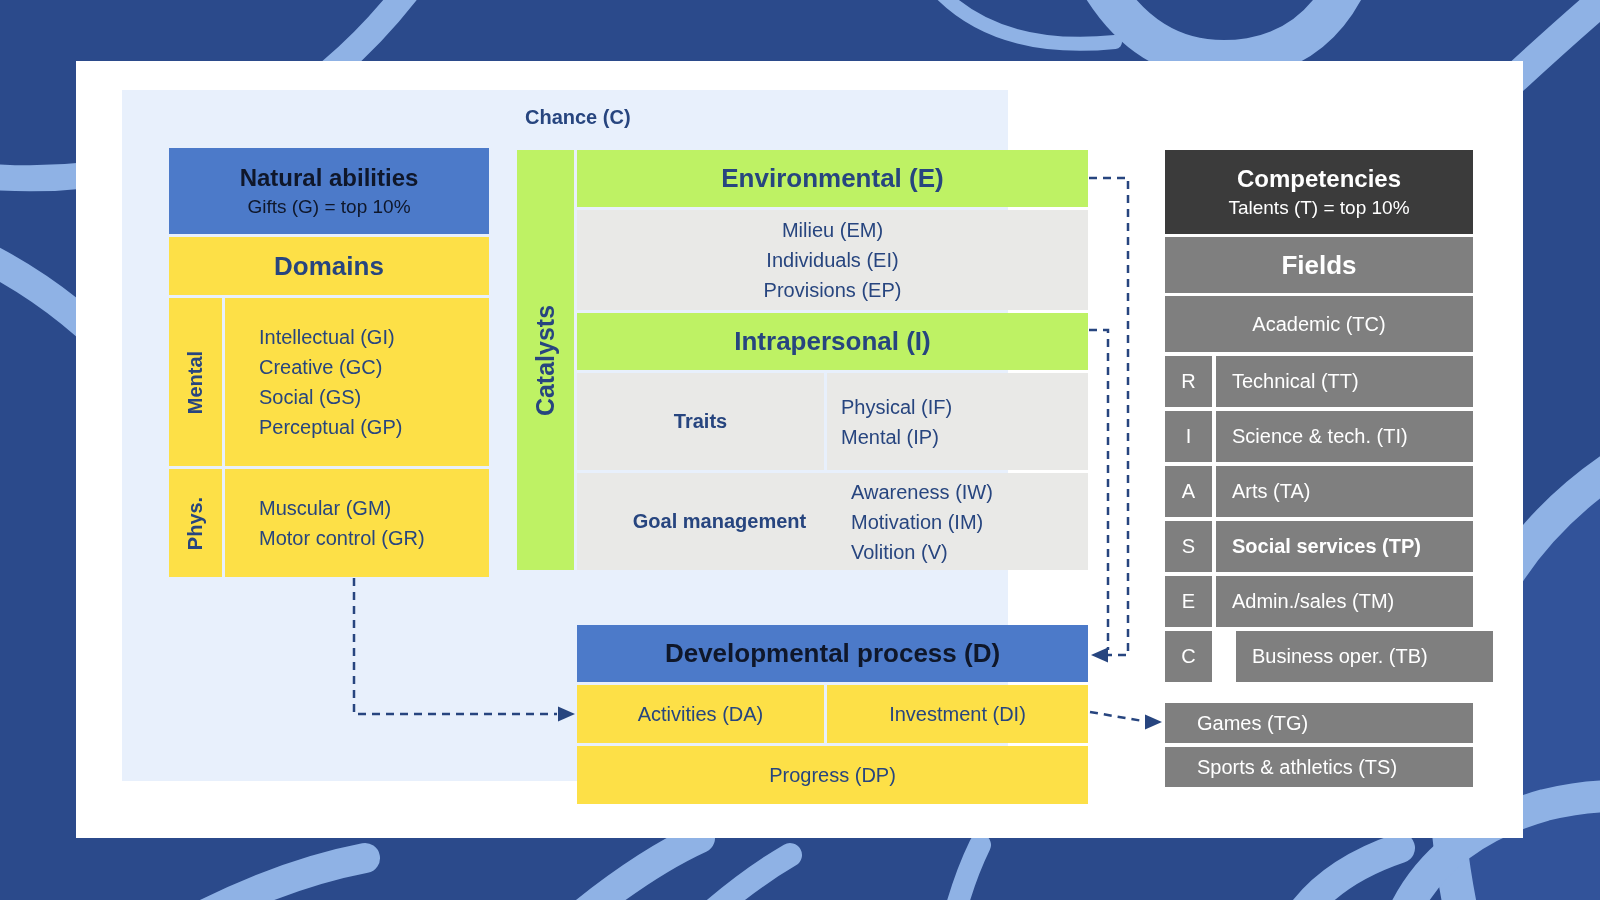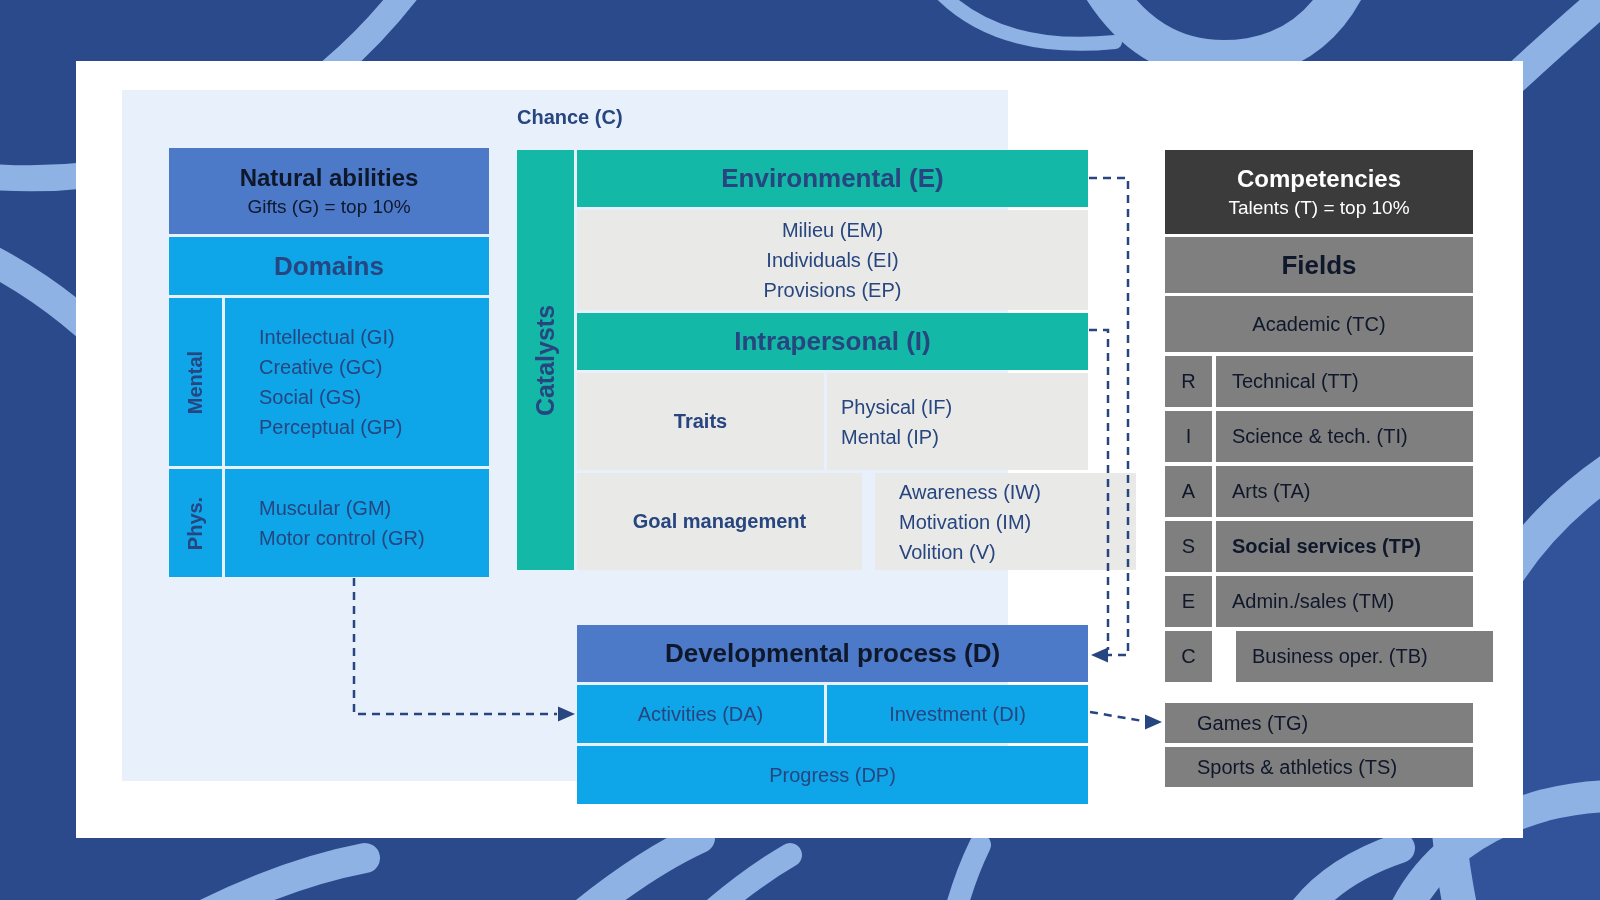--- a/index.html
+++ b/index.html
@@ -11,27 +11,27 @@
   }
   .bg-svg,.arrow-svg{position:absolute;left:0;top:0;width:1600px;height:900px;}
   .arrow-svg{z-index:30;pointer-events:none;}
   .card{position:absolute;left:76px;top:61px;width:1447px;height:777px;background:#FFFFFF;z-index:1;}
   .panel{position:absolute;left:122px;top:90px;width:886px;height:691px;background:#E8F0FC;z-index:2;}
   .abs{position:absolute;z-index:10;box-sizing:border-box;}
   .center{display:flex;align-items:center;justify-content:center;text-align:center;}
   .vcenter{display:flex;flex-direction:column;justify-content:center;}
   
   .blue-strong{background:#4C7AC9;color:#0f172a;}
-  .blue-light{background:#0ea5e9;color:#27457F;}
-  .gray-head{background:#14b8a6;color:#27457F;}
+  .blue-light{background:#fde047;color:#27457F;}
+  .gray-head{background:#bef264;color:#27457F;}
   .gray-light{background:#E9E9E7;color:#27457F;}
   .dark-head{background:#3B3B3B;color:#FFFFFF;}
-  .gray-mid{background:#7F7F7F;color:#0f172a;}
+  .gray-mid{background:#7F7F7F;color:#ffffff;}
   
-  .t-chance{font-size:20px;font-weight:700;}
+  .t-chance{font-size:20px;font-weight:700;margin-left:8px;}
   .t-h1{font-size:24px;font-weight:700;line-height:30px;}
   .t-sub{font-size:19px;font-weight:400;line-height:27px;}
   .t-h2{font-size:26px;font-weight:700;}
   .t-body{font-size:20px;font-weight:400;line-height:30px;}
   .t-bodyb{font-size:20px;font-weight:700;}
   .vlabel{transform:rotate(-90deg);white-space:nowrap;font-size:20px;font-weight:700;}
   .vlabel-big{transform:rotate(-90deg);white-space:nowrap;font-size:25px;font-weight:700;}
   .pad-left{padding-left:34px;}
   .riasec-letter{font-size:20px;}
   .row-left{padding-left:32px;display:flex;align-items:center;font-size:20px;text-align:center;}
@@ -102,21 +102,21 @@
 
   <div class="abs gray-head center t-h2" style="left:577px;top:313px;width:511px;height:57px;">Intrapersonal (I)</div>
 
   <div class="abs gray-light center t-bodyb" style="left:577px;top:373px;width:247px;height:97px;">Traits</div>
   <div class="abs gray-light vcenter t-body" style="left:827px;top:373px;width:261px;height:97px;padding-left:14px;">
     <div>Physical (IF)</div>
     <div>Mental (IP)</div>
   </div>
 
   <div class="abs gray-light center t-bodyb" style="left:577px;top:473px;width:285px;height:97px;">Goal management</div>
-  <div class="abs gray-light vcenter t-body" style="left:827px;top:473px;width:261px;height:97px;padding-left:24px;margin-left:48px;">
+  <div class="abs gray-light vcenter t-body" style="left:827px;top:473px;width:261px;height:97px;padding-left:24px;">
     <div>Awareness (IW)</div>
     <div>Motivation (IM)</div>
     <div>Volition (V)</div>
   </div>
 
   <div class="abs blue-strong center t-h2" style="left:577px;top:625px;width:511px;height:57px;">Developmental process (D)</div>
   <div class="abs blue-light center t-body" style="left:577px;top:685px;width:247px;height:58px;">Activities (DA)</div>
   <div class="abs blue-light center t-body" style="left:827px;top:685px;width:261px;height:58px;">Investment (DI)</div>
   <div class="abs blue-light center t-body" style="left:577px;top:746px;width:511px;height:58px;">Progress (DP)</div>
 

